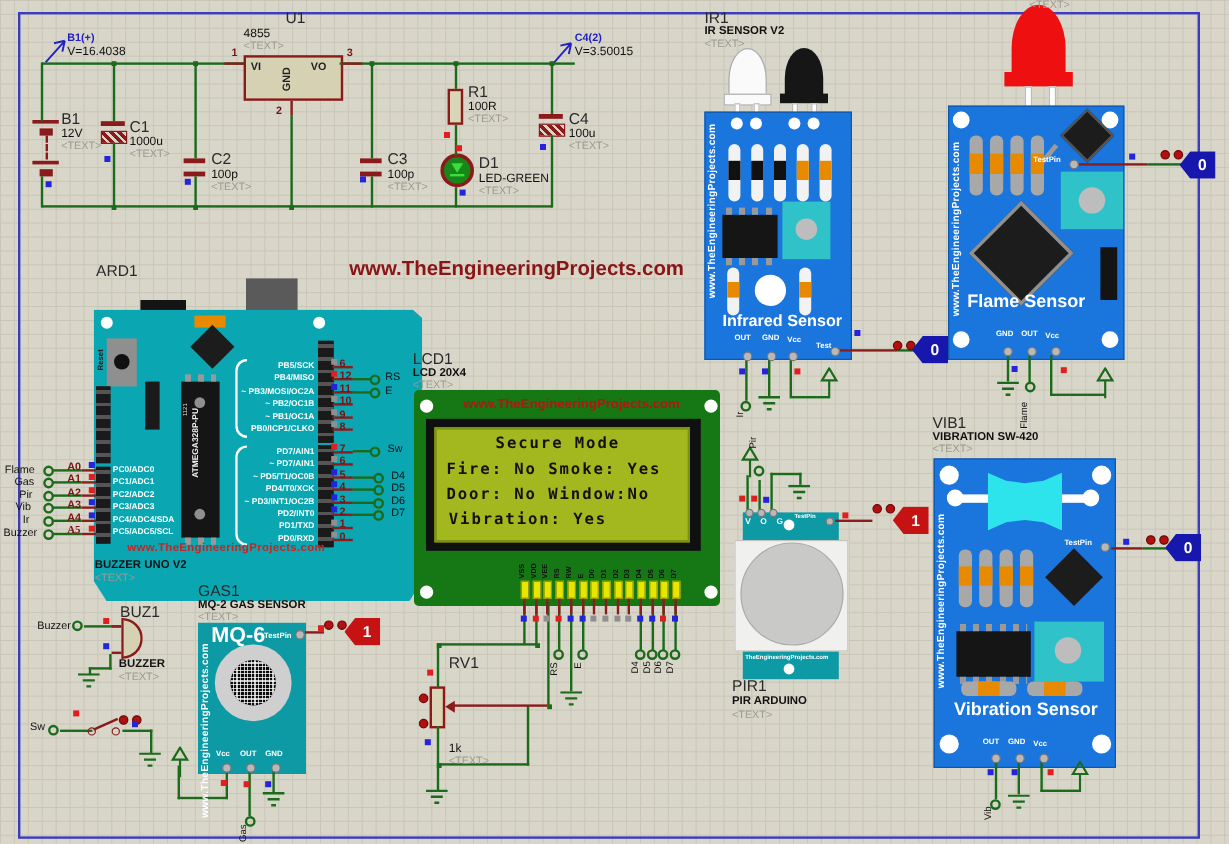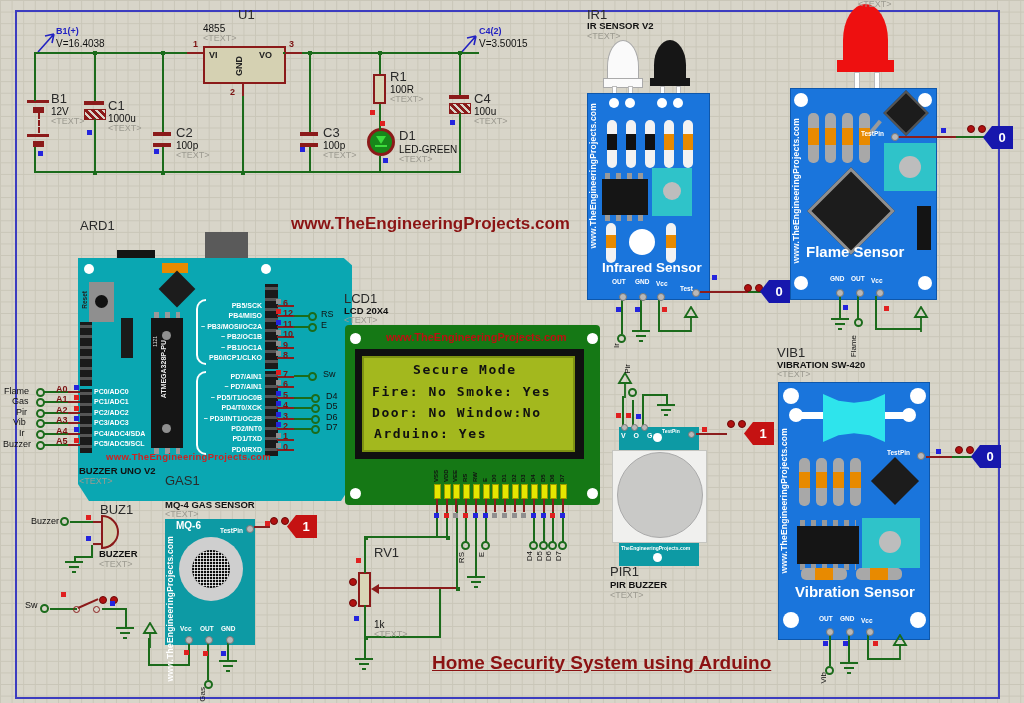--- a/index.html
+++ b/index.html
@@ -26,21 +26,21 @@
   .lurl{font-size:11px;font-weight:bold;color:#bb1111;}
   .purl{font-size:5px;font-weight:bold;color:#fff;}
   .tl{font-size:9px;color:#111;}
   .tlv{font-size:8px;color:#111;}
   .tpin{font-size:6.5px;font-weight:bold;color:#fff;}
   .tpin5{font-size:5px;font-weight:bold;color:#fff;}
   .bpin{font-size:6.5px;font-weight:bold;color:#fff;}
   .pstrip{font-size:7px;font-weight:bold;color:#fff;letter-spacing:3px;}
   .sname{font-size:13.5px;font-weight:bold;color:#fff;}
   .sname2{font-size:15px;font-weight:bold;color:#fff;}
-  .gname{font-size:10px;font-weight:bold;color:#fff;}
+  .gname{font-size:18px;font-weight:bold;color:#fff;}
   .chipv{font-size:7px;font-weight:bold;color:#eee;}
   .chipn{font-size:5px;color:#ddd;}
   .vreset{font-size:6.5px;color:#222;font-weight:bold;}
   .surl{font-size:8.5px;font-weight:bold;color:#fff;letter-spacing:.2px;}
   .vtext{writing-mode:vertical-rl;transform:rotate(180deg);}
   .wg{position:absolute;background:#1b6b1b;}
   .wr{position:absolute;background:#8b1d1d;}
   .dotj{position:absolute;width:4px;height:4px;background:#1b6b1b;}
   .sq{position:absolute;width:5px;height:5px;}
   .sq.r{background:#e02020;}.sq.b{background:#2424dd;}.sq.g{background:#8f8f8f;}
@@ -583,42 +583,41 @@
     <div class="lbl ph" style="left: 390px; top: 95px;">&lt;TEXT&gt;</div>
     <div class="lbl ref" style="left: 399px; top: 129px;">D1</div>
     <div class="lbl val" style="left: 399px; top: 144px;">LED-GREEN</div>
     <div class="lbl ph" style="left: 399px; top: 155px;">&lt;TEXT&gt;</div>
     <div class="lbl ref" style="left: 474px; top: 92px;">C4</div>
     <div class="lbl val" style="left: 474px; top: 106px;">100u</div>
     <div class="lbl ph" style="left: 474px; top: 117px;">&lt;TEXT&gt;</div>
     <div class="lbl probe" style="left: 479px; top: 27px;">C4(2)</div>
     <div class="lbl pval" style="left: 479px; top: 38px;">V=3.50015</div>
     <div class="lbl wm" style="left: 291px; top: 215px;">www.TheEngineeringProjects.com</div>
-    <div class="lbl main" style="left: 432px; top: 653px;">Home Security System using Arduino</div>
     <div class="lbl ref" style="left: 80px; top: 219px;">ARD1</div>
     <div class="lbl valb" style="left: 79px; top: 466px;">BUZZER UNO V2</div>
     <div class="lbl ph" style="left: 79px; top: 477px;">&lt;TEXT&gt;</div>
     <div class="lbl burl" style="left: 106px; top: 452px;">www.TheEngineeringProjects.com</div>
     <div class="lbl vreset vtext" style="left: 81px; top: 291px;">Reset</div>
     <div class="lbl chipv vtext" style="left: 160px; top: 340px;">ATMEGA328P-PU</div>
     <div class="lbl chipn vtext" style="left: 153px; top: 336px;">1121</div>
     <div class="lbl ref" style="left: 344px; top: 292px;">LCD1</div>
     <div class="lbl valb" style="left: 344px; top: 306px;">LCD 20X4</div>
     <div class="lbl ph" style="left: 344px; top: 316px;">&lt;TEXT&gt;</div>
     <div class="lbl lurl" style="left: 386px; top: 331px;">www.TheEngineeringProjects.com</div>
     <div class="lbl ref" style="left: 374px; top: 546px;">RV1</div>
     <div class="lbl val" style="left: 374px; top: 619px;">1k</div>
     <div class="lbl ph" style="left: 374px; top: 630px;">&lt;TEXT&gt;</div>
     <div class="lbl ref" style="left: 100px; top: 503px;">BUZ1</div>
     <div class="lbl valb" style="left: 99px; top: 549px;">BUZZER</div>
     <div class="lbl ph" style="left: 99px; top: 560px;">&lt;TEXT&gt;</div>
     <div class="lbl tl" style="left: 31px; top: 517px;">Buzzer</div>
     <div class="lbl tl" style="left: 25px; top: 601px;">Sw</div>
-    <div class="lbl ref" style="left: 165px; top: 474px; text-align: right;">GAS1</div>
-    <div class="lbl valb" style="left: 165px; top: 500px;">MQ-4 GAS SENSOR</div>
+    <div class="lbl ref" style="left: 165px; top: 486px; text-align: right;">GAS1</div>
+    <div class="lbl valb" style="left: 165px; top: 500px;">MQ-2 GAS SENSOR</div>
     <div class="lbl ph" style="left: 165px; top: 510px;">&lt;TEXT&gt;</div>
     <div class="lbl gname" style="left: 176px; top: 520px;">MQ-6</div>
     <div class="lbl tpin" style="left: 220px; top: 527px;">TestPin</div>
     <div class="lbl bpin" style="left: 180px; top: 625px;">Vcc</div>
     <div class="lbl bpin" style="left: 200px; top: 625px;">OUT</div>
     <div class="lbl bpin" style="left: 221px; top: 625px;">GND</div>
     <div class="lbl tlv vtext" style="left: 199px; top: 687px;">Gas</div>
     <div class="lbl surl vtext" style="left: 166px; top: 536px;">www.TheEngineeringProjects.com</div>
     <div class="lbl ref" style="left: 587px; top: 8px;">IR1</div>
     <div class="lbl valb" style="left: 587px; top: 21px;">IR SENSOR V2</div>
@@ -642,21 +641,21 @@
     <div class="lbl valb" style="left: 777px; top: 360px;">VIBRATION SW-420</div>
     <div class="lbl ph" style="left: 777px; top: 370px;">&lt;TEXT&gt;</div>
     <div class="lbl sname2" style="left: 795px; top: 584px;">Vibration Sensor</div>
     <div class="lbl tpin" style="left: 887px; top: 449px;">TestPin</div>
     <div class="lbl bpin" style="left: 819px; top: 615px;">OUT</div>
     <div class="lbl bpin" style="left: 840px; top: 615px;">GND</div>
     <div class="lbl bpin" style="left: 861px; top: 617px;">Vcc</div>
     <div class="lbl tlv vtext" style="left: 820px; top: 672px;">Vib</div>
     <div class="lbl surl vtext" style="left: 780px; top: 428px;">www.TheEngineeringProjects.com</div>
     <div class="lbl ref" style="left: 610px; top: 565px;">PIR1</div>
-    <div class="lbl valb" style="left: 610px; top: 580px;">PIR BUZZER</div>
+    <div class="lbl valb" style="left: 610px; top: 580px;">PIR ARDUINO</div>
     <div class="lbl ph" style="left: 610px; top: 591px;">&lt;TEXT&gt;</div>
     <div class="lbl pstrip" style="left: 621px; top: 432px;">V O G</div>
     <div class="lbl tpin5" style="left: 662px; top: 429px;">TestPin</div>
     <div class="lbl purl" style="left: 621px; top: 546px;">TheEngineeringProjects.com</div>
     <div class="lbl tlv vtext" style="left: 624px; top: 364px;">Pir</div>
     <div class="lbl tl" style="left: 4px; top: 387px;">Flame</div>
     <div class="lbl tl" style="left: 12px; top: 397px;">Gas</div>
     <div class="lbl tl" style="left: 16px; top: 408px;">Pir</div>
     <div class="lbl tl" style="left: 13px; top: 418px;">Vib</div>
     <div class="lbl tl" style="left: 19px; top: 429px;">Ir</div>
@@ -672,21 +671,21 @@
     <div class="lbl tlv vtext" style="left: 478px; top: 552px;">E</div>
     <div class="lbl tlv vtext" style="left: 526px; top: 551px;">D4</div>
     <div class="lbl tlv vtext" style="left: 536px; top: 551px;">D5</div>
     <div class="lbl tlv vtext" style="left: 545px; top: 551px;">D6</div>
     <div class="lbl tlv vtext" style="left: 555px; top: 551px;">D7</div>
     <div class="lbl pnum" style="left: 56px; top: 385px;">A0</div>
     <div class="lbl pnum" style="left: 56px; top: 395.4px;">A1</div>
     <div class="lbl pnum" style="left: 56px; top: 405.8px;">A2</div>
     <div class="lbl pnum" style="left: 56px; top: 416.2px;">A3</div>
     <div class="lbl pnum" style="left: 56px; top: 426.6px;">A4</div>
-    <div class="lbl pnum" style="left: 56px; top: 437px;">A5</div>
+    <div class="lbl pnum" style="left: 56px; top: 437px; font-family: Liberation Serif, serif;">A5</div>
     <div class="ardlbl" style="left: 94px; top: 388px;">PC0/ADC0</div>
     <div class="ardlbl" style="left: 94px; top: 398.4px;">PC1/ADC1</div>
     <div class="ardlbl" style="left: 94px; top: 408.8px;">PC2/ADC2</div>
     <div class="ardlbl" style="left: 94px; top: 419.2px;">PC3/ADC3</div>
     <div class="ardlbl" style="left: 94px; top: 429.6px;">PC4/ADC4/SDA</div>
     <div class="ardlbl" style="left: 94px; top: 440px;">PC5/ADC5/SCL</div>
     <div class="lbl pnum" style="left: 283px; top: 299px;">6</div>
     <div class="lbl pnum" style="left: 283px; top: 309.4px;">12</div>
     <div class="lbl pnum" style="left: 283px; top: 319.8px;">11</div>
     <div class="lbl pnum" style="left: 283px; top: 330.2px;">10</div>
@@ -710,21 +709,21 @@
     <div class="ardlbl ra" style="left: 142px; top: 383.4px;">~ PD7/AIN1</div>
     <div class="ardlbl ra" style="left: 142px; top: 393.8px;">~ PD5/T1/OC0B</div>
     <div class="ardlbl ra" style="left: 142px; top: 404.2px;">PD4/T0/XCK</div>
     <div class="ardlbl ra" style="left: 142px; top: 414.6px;">~ PD3/INT1/OC2B</div>
     <div class="ardlbl ra" style="left: 142px; top: 425px;">PD2/INT0</div>
     <div class="ardlbl ra" style="left: 142px; top: 435.4px;">PD1/TXD</div>
     <div class="ardlbl ra" style="left: 142px; top: 445.8px;">PD0/RXD</div>
     <div class="screenline" style="left: 413px; top: 362px;">Secure Mode</div>
     <div class="screenline" style="left: 372px; top: 384px;">Fire: No  Smoke: Yes</div>
     <div class="screenline" style="left: 372px; top: 405px;">Door: No  Window:No</div>
-    <div class="screenline" style="left: 374px; top: 426px;">Arduino:  Yes</div>
+    <div class="screenline" style="left: 374px; top: 426px;">Vibration:  Yes</div>
     <div class="pad" style="left: 434px; top: 484px; width: 7px; height: 15px;"></div>
     <div class="lbl lcdpin vtext" style="left: 433px; top: 456px; width: 8px; height: 26px;">VSS</div>
     <div class="wr" style="left: 436px; top: 499px; width: 2px; height: 13px;"></div>
     <div class="sq b" style="left: 434px; top: 513px;"></div>
     <div class="pad" style="left: 443.7px; top: 484px; width: 7px; height: 15px;"></div>
     <div class="lbl lcdpin vtext" style="left: 442.7px; top: 456px; width: 8px; height: 26px;">VDD</div>
     <div class="wr" style="left: 445.7px; top: 499px; width: 2px; height: 13px;"></div>
     <div class="sq r" style="left: 443.7px; top: 513px;"></div>
     <div class="pad" style="left: 453.4px; top: 484px; width: 7px; height: 15px;"></div>
     <div class="lbl lcdpin vtext" style="left: 452.4px; top: 456px; width: 8px; height: 26px;">VEE</div>

